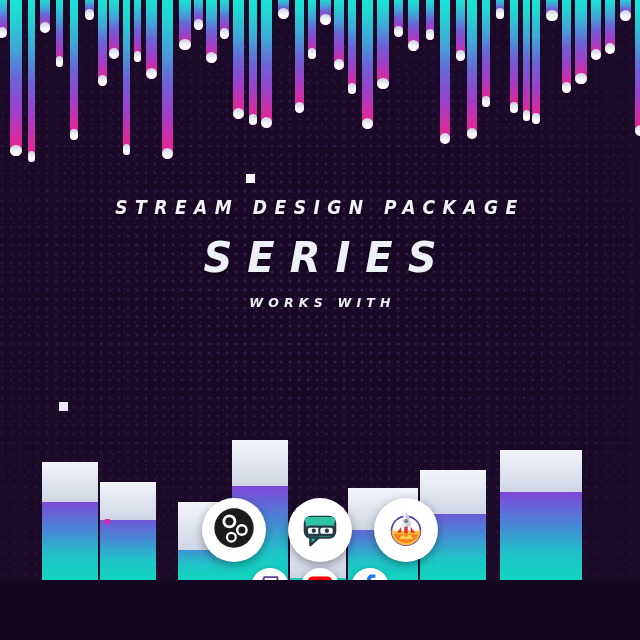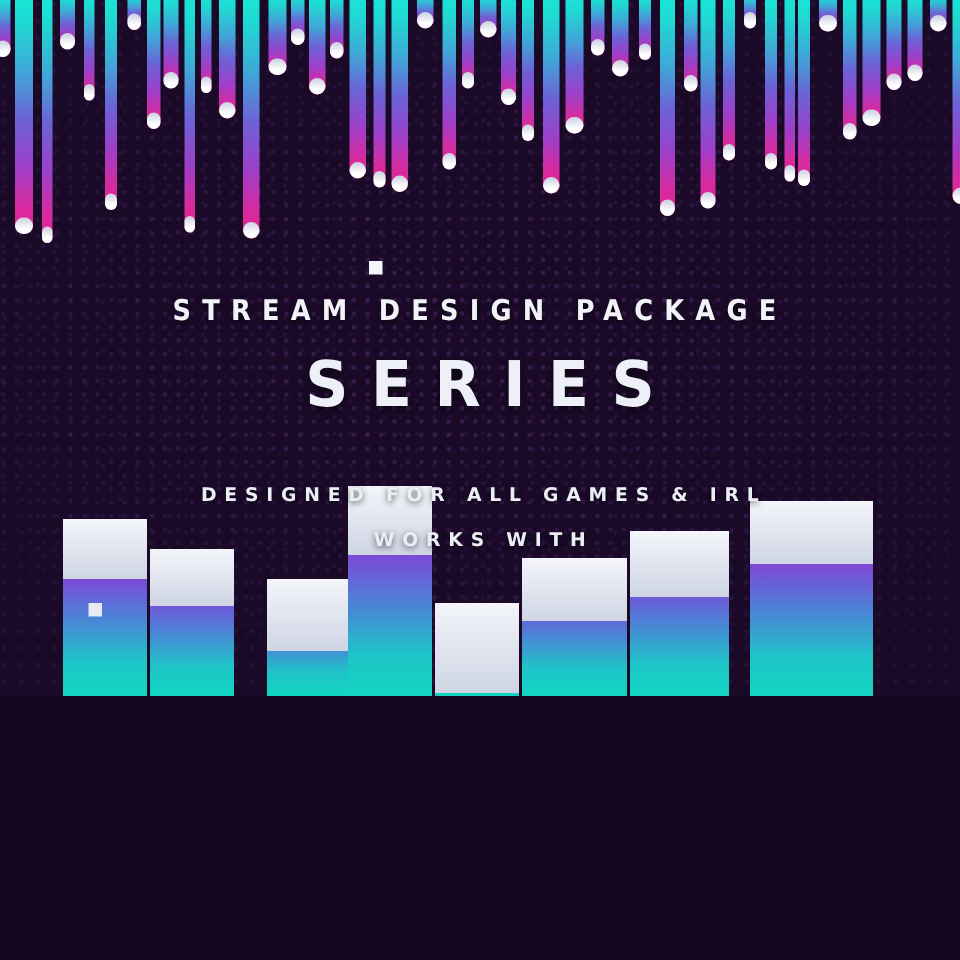--- a/index.html
+++ b/index.html
@@ -5,23 +5,24 @@
 <style>
   * { margin:0; padding:0; box-sizing:border-box; }
   html, body {
     width:640px; height:640px;
     background:#120620;
     font-family:"Liberation Sans", sans-serif;
     overflow:hidden;
   }
   #poster {
     position:relative;
-    width:640px; height:464px;
+    width:640px; height:580px;
     background:#1a0a28;
     overflow:hidden;
+    font-style:italic;
   }
 
   
   .halftone {
     position:absolute; inset:0;
     background-image:
       radial-gradient(circle at 2px 2px, rgba(150,90,200,0.30) 1.4px, transparent 1.7px);
     background-size:9px 9px;
     -webkit-mask-image:
        radial-gradient(ellipse 85% 60% at 50% 50%, #000 10%, rgba(0,0,0,0.55) 55%, transparent 88%);
@@ -248,21 +249,20 @@
       </div>
     </div>
 
   <div class="accent-dot" style="left:246px;top:174px;width:9px;height:9px;background:#f4f4fa;"></div>
   <div class="accent-dot" style="left:59px;top:402px;width:9px;height:9px;background:#e9e9f4;"></div>
   <div class="accent-dot" style="left:105px;top:519px;width:5px;height:5px;background:#e8259a;"></div>
 
   <div class="content">
     <div class="kicker">STREAM DESIGN PACKAGE</div>
     <div class="series">SERIES</div>
-    <div class="tag">DESIGNED FOR ALL GAMES &amp; IRL</div>
     <div class="works">WORKS WITH</div>
   </div>
 
   <div class="apps">
 
     <div class="app-badge" title="OBS Studio">
       <span>
         <svg width="42" height="42" viewBox="0 0 64 64" aria-hidden="true">
           <circle cx="32" cy="32" r="30" fill="#1b1b1b"></circle>
           <circle cx="25" cy="22" r="10.5" fill="#ffffff"></circle>

